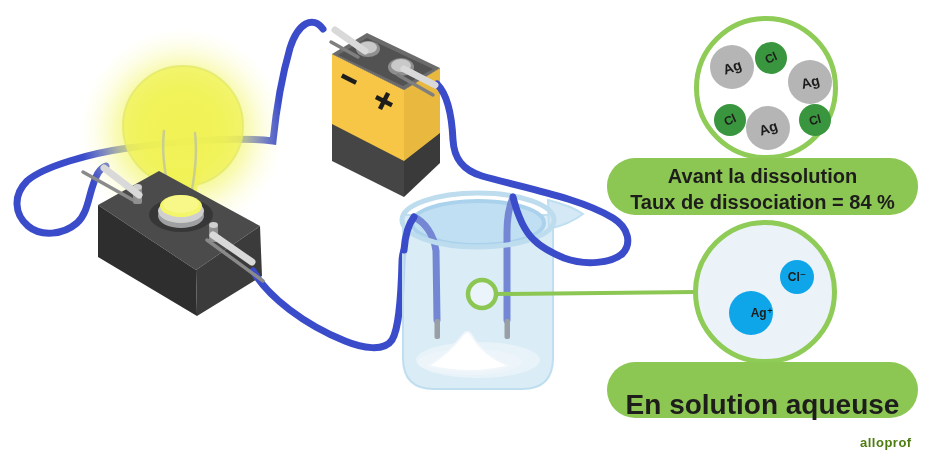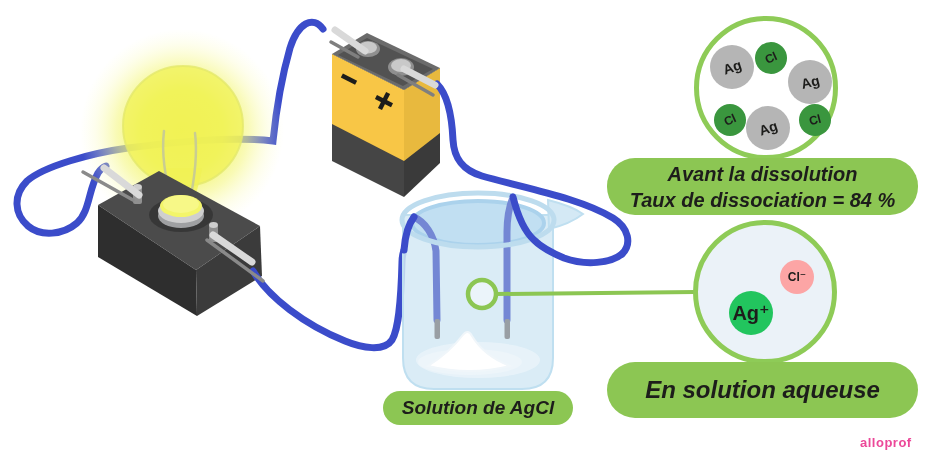--- a/index.html
+++ b/index.html
@@ -8,31 +8,31 @@
   #art{position:absolute;left:0;top:0;z-index:1;}
 
   .callout-circle{position:absolute;box-sizing:border-box;border:5px solid #8ECB57;border-radius:50%;z-index:2;}
   .circle-before{left:694px;top:16px;width:144px;height:144px;background:#ffffff;}
   .circle-solution{left:693px;top:220px;width:144px;height:144px;background:#EBF2F8;}
 
   .atom{position:absolute;border-radius:50%;display:flex;align-items:center;justify-content:center;
         font-weight:bold;color:#1D1D1B;}
   .atom-ag{width:44px;height:44px;background:#B5B5B5;font-size:14px;}
   .atom-cl{width:32px;height:32px;background:#3A963E;font-size:12px;}
-  .ion-ag{width:44px;height:44px;background:#22c55e;font-size:20px;}
-  .ion-cl{width:34px;height:34px;background:#fca5a5;font-size:12px;}
+  .ion-ag{width:44px;height:44px;background:#0ea5e9;font-size:12px;justify-content:flex-end;}
+  .ion-cl{width:34px;height:34px;background:#0ea5e9;font-size:12px;}
   .tilt-a{transform:rotate(-18deg);} .tilt-b{transform:rotate(-24deg);} .tilt-c{transform:rotate(-14deg);}
 
   .pill{position:absolute;background:#8CC653;color:#1D1D1B;font-weight:bold;z-index:2;
-        display:flex;flex-direction:column;align-items:center;justify-content:center;text-align:center;font-style:italic;}
+        display:flex;flex-direction:column;align-items:center;justify-content:flex-end;text-align:center;}
   .pill-before{left:607px;top:158px;width:311px;height:57px;border-radius:28px;font-size:20px;line-height:26px;}
-  .pill-solution{left:607px;top:362px;width:311px;height:56px;border-radius:28px;font-size:24px;line-height:26px;}
+  .pill-solution{left:607px;top:362px;width:311px;height:56px;border-radius:28px;font-size:28px;line-height:26px;}
   .pill-beaker{left:383px;top:391px;width:190px;height:34px;border-radius:17px;font-size:19px;line-height:34px;
                flex-direction:row;}
-  .watermark{position:absolute;left:860px;top:435px;font-size:13px;font-weight:bold;color:#ec4899;z-index:2;letter-spacing:0.5px;}
+  .watermark{position:absolute;left:860px;top:435px;font-size:13px;font-weight:bold;color:#4d7c0f;z-index:2;letter-spacing:0.5px;}
 </style>
 </head>
 <body>
 
 <div id="stage">
 
   <svg id="art" width="940" height="466" viewBox="0 0 940 466">
     <defs>
       <radialGradient id="glow" cx="50%" cy="50%" r="50%">
         <stop offset="0%" stop-color="#F0F24E" stop-opacity="0.96"></stop>
@@ -162,18 +162,15 @@
       </div>
     <div class="atom ion-ag" style="left:31px;top:66px;">
       <span>Ag⁺</span>
       </div>
   </div>
 
   <div class="pill pill-solution">
     <span>En solution aqueuse</span>
   </div>
 
-  <div class="pill pill-beaker">
-    <span>Solution de AgCl</span>
-  </div>
 
   <div class="watermark">alloprof</div>
 </div>
 
 </body></html>

